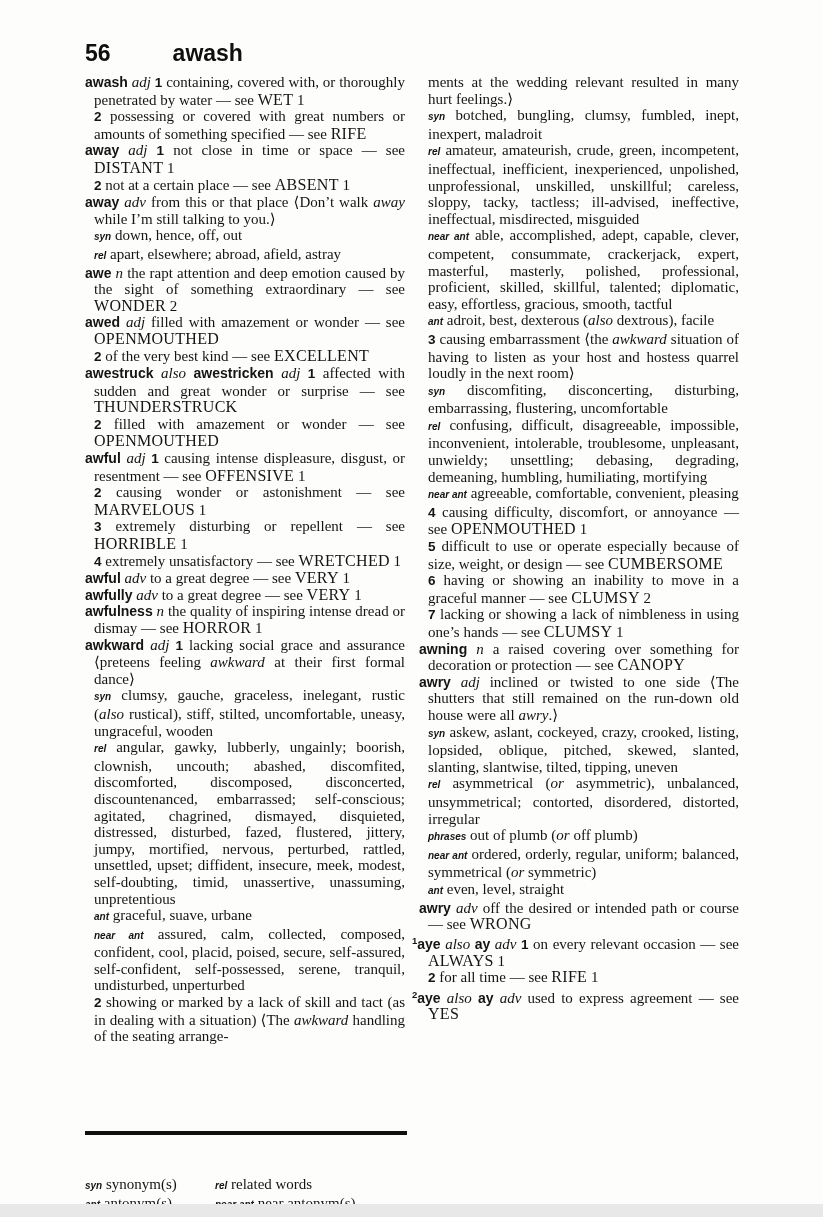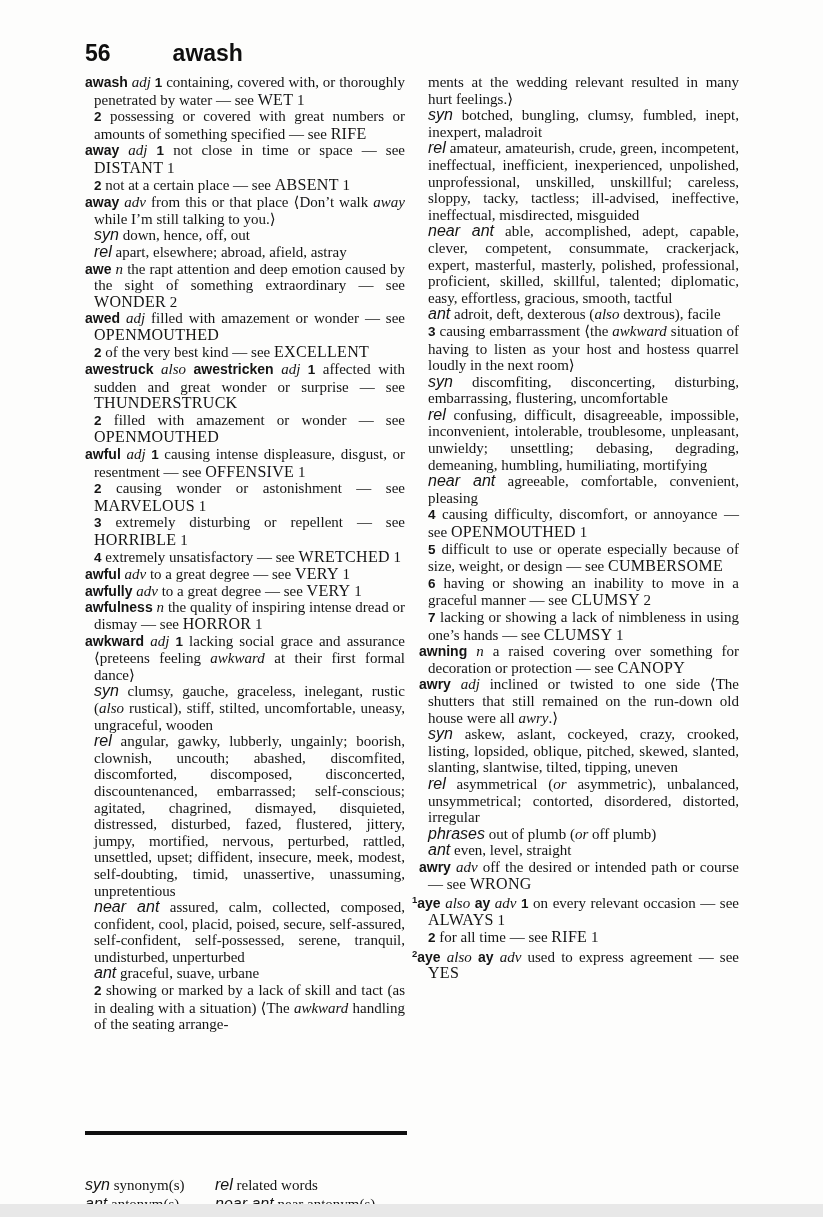--- a/index.html
+++ b/index.html
@@ -8,21 +8,21 @@
   .page-header{position:absolute;left:85px;top:40px;display:flex;gap:62px;
         font-family:"Liberation Sans","DejaVu Sans",sans-serif;font-weight:700;font-size:23px;color:#0f0f0f;}
   .columns{position:absolute;left:85px;top:74px;display:flex;gap:14px;}
   .col{width:320px;box-sizing:border-box;padding-left:9px;font-size:15px;line-height:16.6px;}
   .para{margin:0;text-align:justify;}
   .entry{text-indent:-9px;}
   .entrysup{text-indent:-16px;}
   .sub,.cont{text-indent:0;}
   .s-hw{font-family:"Liberation Sans","DejaVu Sans",sans-serif;font-weight:700;font-size:14px;}
   .s-num{font-family:"Liberation Sans","DejaVu Sans",sans-serif;font-weight:700;font-size:13.5px;}
-  .s-label{font-family:"Liberation Sans","DejaVu Sans",sans-serif;font-weight:400;font-style:italic;font-size:16px;}
+  .s-label{font-family:"Liberation Sans","DejaVu Sans",sans-serif;font-weight:700;font-style:italic;font-size:10px;}
   .s-pos{font-style:italic;}
   .s-i{font-style:italic;}
   .s-sc{font-size:16px;letter-spacing:0.3px;}
   .s-sup{font-family:"Liberation Sans","DejaVu Sans",sans-serif;font-weight:700;font-size:9.5px;vertical-align:4.5px;}
   .s-pl{}
   .legend{position:absolute;left:85px;top:1131px;width:322px;font-size:15px;}
   .legend-rule{height:4px;background:#101010;margin-bottom:8px;}
   .legend-cols{display:flex;margin-top:41px;}
   .legend-col{line-height:17.5px;}
   .legend-col:first-child{width:130px;}
@@ -53,43 +53,44 @@
         <p class="para entry"><span class="s-hw">awful</span><span class="s-pos"> adj </span><span class="s-num">1</span><span class="s-pl"> causing intense displeasure, disgust, or resentment — see </span><span class="s-sc">OFFENSIVE</span><span class="s-pl"> 1</span></p>
         <p class="para sub"><span class="s-num">2</span><span class="s-pl"> causing wonder or astonishment — see </span><span class="s-sc">MARVELOUS</span><span class="s-pl"> 1</span></p>
         <p class="para sub"><span class="s-num">3</span><span class="s-pl"> extremely disturbing or repellent — see </span><span class="s-sc">HORRIBLE</span><span class="s-pl"> 1</span></p>
         <p class="para sub"><span class="s-num">4</span><span class="s-pl"> extremely unsatisfactory — see </span><span class="s-sc">WRETCHED</span><span class="s-pl"> 1</span></p>
         <p class="para entry"><span class="s-hw">awful</span><span class="s-pos"> adv </span><span class="s-pl">to a great degree — see </span><span class="s-sc">VERY</span><span class="s-pl"> 1</span></p>
         <p class="para entry"><span class="s-hw">awfully</span><span class="s-pos"> adv </span><span class="s-pl">to a great degree — see </span><span class="s-sc">VERY</span><span class="s-pl"> 1</span></p>
         <p class="para entry"><span class="s-hw">awfulness</span><span class="s-pos"> n </span><span class="s-pl">the quality of inspiring intense dread or dismay — see </span><span class="s-sc">HORROR</span><span class="s-pl"> 1</span></p>
         <p class="para entry"><span class="s-hw">awkward</span><span class="s-pos"> adj </span><span class="s-num">1</span><span class="s-pl"> lacking social grace and assurance ⟨preteens feeling </span><span class="s-i">awkward</span><span class="s-pl"> at their first formal dance⟩</span></p>
         <p class="para sub"><span class="s-label">syn</span><span class="s-pl"> clumsy, gauche, graceless, inelegant, rustic (</span><span class="s-i">also</span><span class="s-pl"> rustical), stiff, stilted, uncomfortable, uneasy, ungraceful, wooden</span></p>
         <p class="para sub"><span class="s-label">rel</span><span class="s-pl"> angular, gawky, lubberly, ungainly; boorish, clownish, uncouth; abashed, discomfited, discomforted, discomposed, disconcerted, discountenanced, embarrassed; self-conscious; agitated, chagrined, dismayed, disquieted, distressed, disturbed, fazed, flustered, jittery, jumpy, mortified, nervous, perturbed, rattled, unsettled, upset; diffident, insecure, meek, modest, self-doubting, timid, unassertive, unassuming, unpretentious</span></p>
+        <p class="para sub"><span class="s-label">ant</span><span class="s-pl"> graceful, suave, urbane</span></p>
         <p class="para sub"><span class="s-label">near ant</span><span class="s-pl"> assured, calm, collected, composed, confident, cool, placid, poised, secure, self-assured, self-confident, self-possessed, serene, tranquil, undisturbed, unperturbed</span></p>
-        <p class="para sub"><span class="s-label">ant</span><span class="s-pl"> graceful, suave, urbane</span></p>
         <p class="para sub"><span class="s-num">2</span><span class="s-pl"> showing or marked by a lack of skill and tact (as in dealing with a situation) ⟨The </span><span class="s-i">awkward</span><span class="s-pl"> handling of the seating arrange-</span></p>
       </div>
     <div class="col">
         <p class="para cont"><span class="s-pl">ments at the wedding relevant resulted in many hurt feelings.⟩</span></p>
         <p class="para sub"><span class="s-label">syn</span><span class="s-pl"> botched, bungling, clumsy, fumbled, inept, inexpert, maladroit</span></p>
         <p class="para sub"><span class="s-label">rel</span><span class="s-pl"> amateur, amateurish, crude, green, incompetent, ineffectual, inefficient, inexperienced, unpolished, unprofessional, unskilled, unskillful; careless, sloppy, tacky, tactless; ill-advised, ineffective, ineffectual, misdirected, misguided</span></p>
         <p class="para sub"><span class="s-label">near ant</span><span class="s-pl"> able, accomplished, adept, capable, clever, competent, consummate, crackerjack, expert, masterful, masterly, polished, professional, proficient, skilled, skillful, talented; diplomatic, easy, effortless, gracious, smooth, tactful</span></p>
-        <p class="para sub"><span class="s-label">ant</span><span class="s-pl"> adroit, deft, dexterous (</span><span class="s-i">also</span><span class="s-pl"> dextrous), facile</span></p>
+        <p class="para sub"><span class="s-label">ant</span><span class="s-pl"> adroit, best, dexterous (</span><span class="s-i">also</span><span class="s-pl"> dextrous), facile</span></p>
         <p class="para sub"><span class="s-num">3</span><span class="s-pl"> causing embarrassment ⟨the </span><span class="s-i">awkward</span><span class="s-pl"> situation of having to listen as your host and hostess quarrel loudly in the next room⟩</span></p>
         <p class="para sub"><span class="s-label">syn</span><span class="s-pl"> discomfiting, disconcerting, disturbing, embarrassing, flustering, uncomfortable</span></p>
         <p class="para sub"><span class="s-label">rel</span><span class="s-pl"> confusing, difficult, disagreeable, impossible, inconvenient, intolerable, troublesome, unpleasant, unwieldy; unsettling; debasing, degrading, demeaning, humbling, humiliating, mortifying</span></p>
         <p class="para sub"><span class="s-label">near ant</span><span class="s-pl"> agreeable, comfortable, convenient, pleasing</span></p>
         <p class="para sub"><span class="s-num">4</span><span class="s-pl"> causing difficulty, discomfort, or annoyance — see </span><span class="s-sc">OPENMOUTHED</span><span class="s-pl"> 1</span></p>
         <p class="para sub"><span class="s-num">5</span><span class="s-pl"> difficult to use or operate especially because of size, weight, or design — see </span><span class="s-sc">CUMBERSOME</span></p>
         <p class="para sub"><span class="s-num">6</span><span class="s-pl"> having or showing an inability to move in a graceful manner — see </span><span class="s-sc">CLUMSY</span><span class="s-pl"> 2</span></p>
         <p class="para sub"><span class="s-num">7</span><span class="s-pl"> lacking or showing a lack of nimbleness in using one’s hands — see </span><span class="s-sc">CLUMSY</span><span class="s-pl"> 1</span></p>
         <p class="para entry"><span class="s-hw">awning</span><span class="s-pos"> n </span><span class="s-pl">a raised covering over something for decoration or protection — see </span><span class="s-sc">CANOPY</span></p>
         <p class="para entry"><span class="s-hw">awry</span><span class="s-pos"> adj </span><span class="s-pl">inclined or twisted to one side ⟨The shutters that still remained on the run-down old house were all </span><span class="s-i">awry</span><span class="s-pl">.⟩</span></p>
         <p class="para sub"><span class="s-label">syn</span><span class="s-pl"> askew, aslant, cockeyed, crazy, crooked, listing, lopsided, oblique, pitched, skewed, slanted, slanting, slantwise, tilted, tipping, uneven</span></p>
         <p class="para sub"><span class="s-label">rel</span><span class="s-pl"> asymmetrical (</span><span class="s-i">or</span><span class="s-pl"> asymmetric), unbalanced, unsymmetrical; contorted, disordered, distorted, irregular</span></p>
         <p class="para sub"><span class="s-label">phrases</span><span class="s-pl"> out of plumb (</span><span class="s-i">or</span><span class="s-pl"> off plumb)</span></p>
+        <p class="para sub"><span class="s-label">near ant</span><span class="s-pl"> ordered, orderly, regular, uniform; balanced, symmetrical (</span><span class="s-i">or</span><span class="s-pl"> symmetric)</span></p>
         <p class="para sub"><span class="s-label">ant</span><span class="s-pl"> even, level, straight</span></p>
         <p class="para entry"><span class="s-hw">awry</span><span class="s-pos"> adv </span><span class="s-pl">off the desired or intended path or course — see </span><span class="s-sc">WRONG</span></p>
         <p class="para entrysup"><span class="s-sup">1</span><span class="s-hw">aye</span><span class="s-i"> also </span><span class="s-hw">ay</span><span class="s-pos"> adv </span><span class="s-num">1</span><span class="s-pl"> on every relevant occasion — see </span><span class="s-sc">ALWAYS</span><span class="s-pl"> 1</span></p>
         <p class="para sub"><span class="s-num">2</span><span class="s-pl"> for all time — see </span><span class="s-sc">RIFE</span><span class="s-pl"> 1</span></p>
         <p class="para entrysup"><span class="s-sup">2</span><span class="s-hw">aye</span><span class="s-i"> also </span><span class="s-hw">ay</span><span class="s-pos"> adv </span><span class="s-pl">used to express agreement — see </span><span class="s-sc">YES</span></p>
       </div>
   </main>
 
   <footer class="legend">
     <div class="legend-rule"></div>

